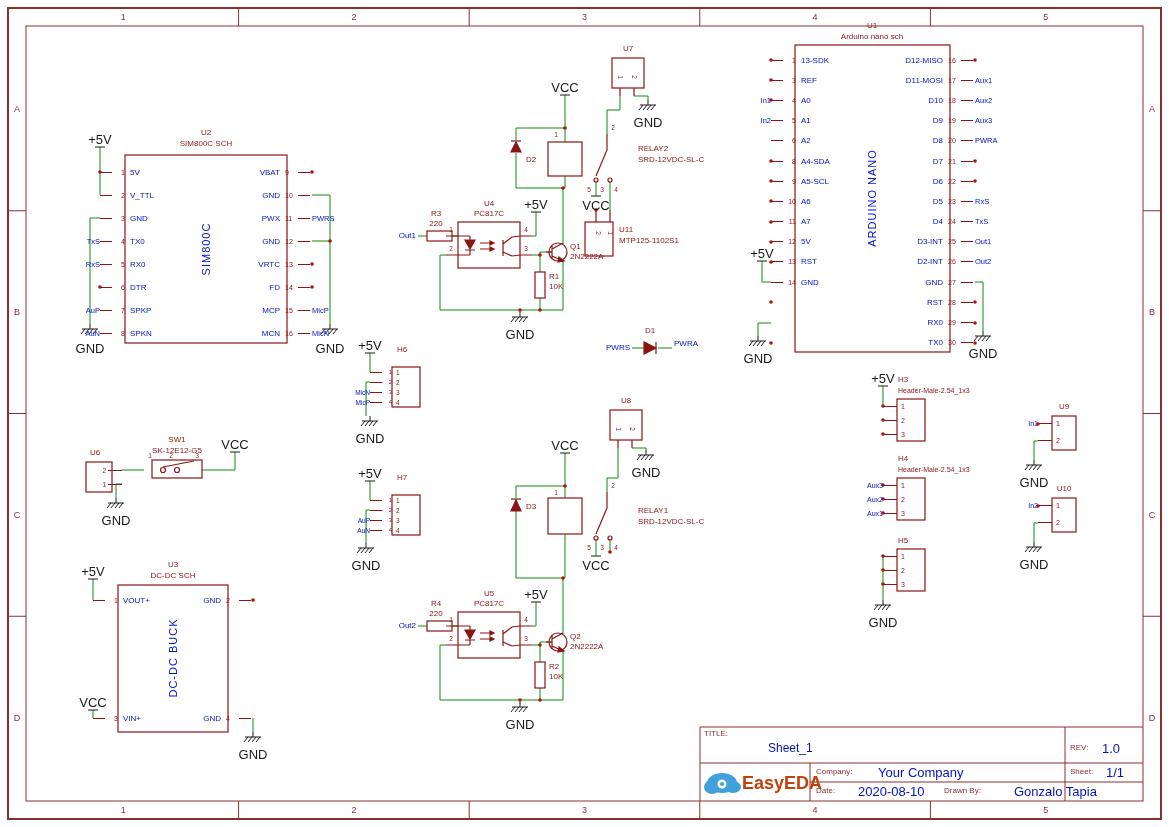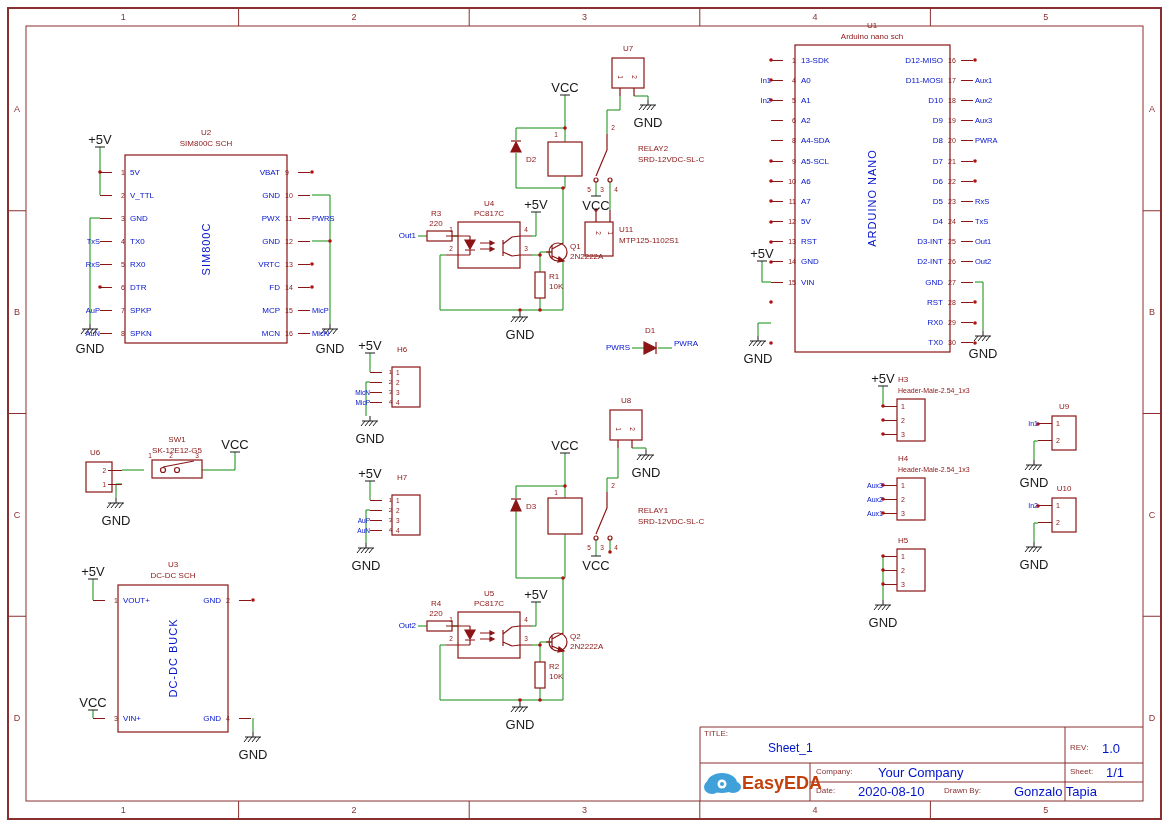--- a/index.html
+++ b/index.html
@@ -249,20 +249,26 @@
 
   <div class="pins pl" style="left:737px;top:50px;width:230px;--rh:20.2px">
 
   <div class="row">
         <span class="net"></span>
         <span class="stub"></span>
         <span class="num">1</span>
         <span class="name">13-SDK</span>
       </div>
       <div class="row">
+        <span class="net"></span>
+        <span class="stub"></span>
+        <span class="num">3</span>
+        <span class="name">REF</span>
+      </div>
+      <div class="row">
         <span class="net">In1</span>
         <span class="stub"></span>
         <span class="num">4</span>
         <span class="name">A0</span>
       </div>
       <div class="row">
         <span class="net">In2</span>
         <span class="stub"></span>
         <span class="num">5</span>
         <span class="name">A1</span>
@@ -307,26 +313,20 @@
         <span class="net"></span>
         <span class="stub"></span>
         <span class="num">13</span>
         <span class="name">RST</span>
       </div>
       <div class="row">
         <span class="net"></span>
         <span class="stub"></span>
         <span class="num">14</span>
         <span class="name">GND</span>
-      </div>
-      <div class="row">
-        <span class="net"></span>
-        <span class="stub"></span>
-        <span class="num">15</span>
-        <span class="name">VIN</span>
       </div>
     </div>
   <div class="pins pr" style="left:870px;top:50px;width:139px;--rh:20.2px">
 
   <div class="row">
         <span class="name">D12-MISO</span>
         <span class="num">16</span>
         <span class="stub"></span>
         <span class="net"></span>
       </div>

